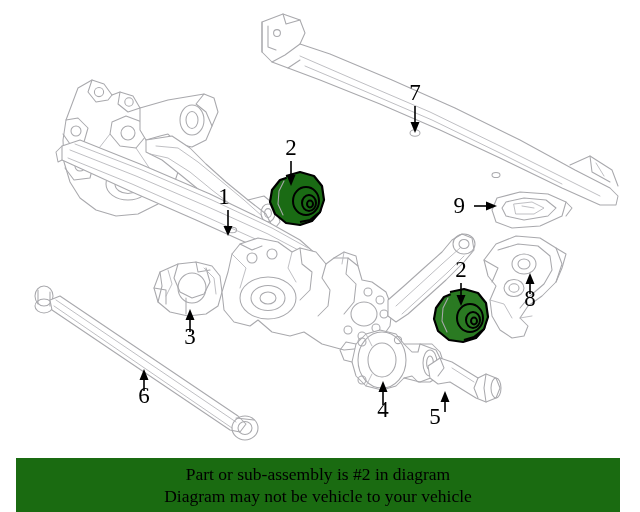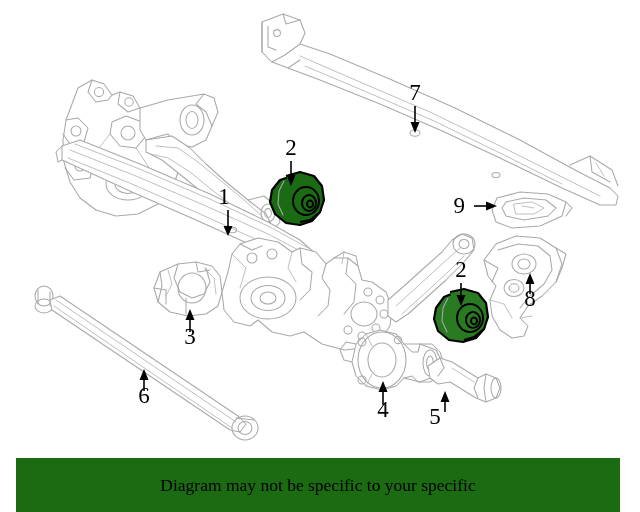--- a/index.html
+++ b/index.html
@@ -354,16 +354,17 @@
 
     <g>
       <line class="callout-line" x1="474" y1="206" x2="489" y2="206"></line>
       <polygon class="callout-head" points="497,206 486,201.5 486,210.5"></polygon>
       <text class="callout-num" x="465" y="213" text-anchor="end">9</text>
     </g>
 
   </svg>
 
   <div id="bottom-banner">
-    <div class="banner-line">Diagram may not be specific to your specific</div>
+    <div class="banner-line">Part or sub-assembly is #2 in diagram</div>
+    <div class="banner-line">Diagram may not be vehicle to your vehicle</div>
   </div>
 
 </div>
 
 </body></html>

